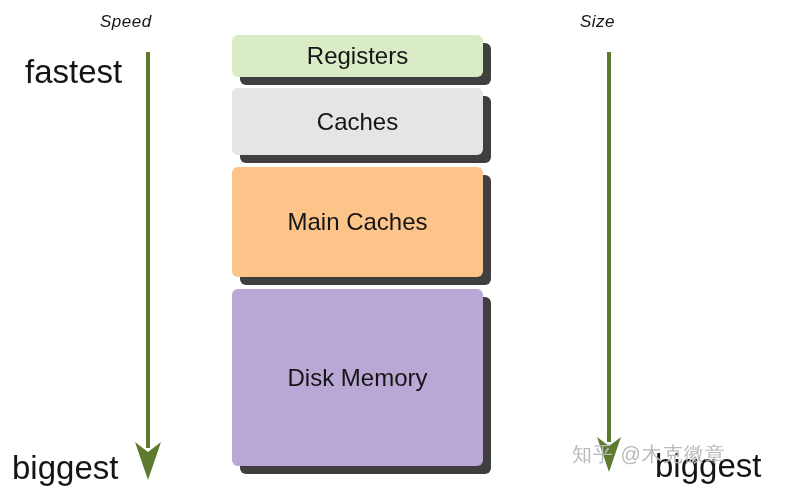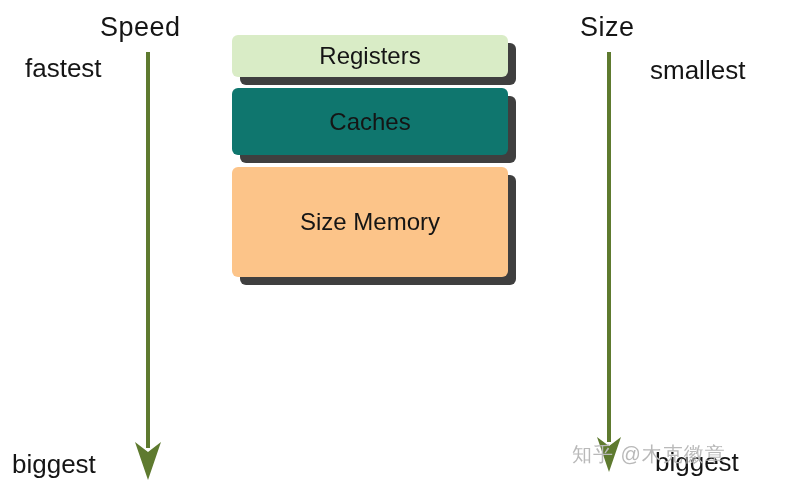--- a/index.html
+++ b/index.html
@@ -1,24 +1,24 @@
 <!DOCTYPE html>
 <html><head>
 <meta charset="utf-8">
 <style>
   html,body{margin:0;padding:0;background:#ffffff;}
   #stage{
     position:relative;width:790px;height:494px;background:#ffffff;overflow:hidden;
     font-family:"Liberation Sans", sans-serif;color:#151515;
   }
-  .axis-title{position:absolute;font-size:27px;font-weight:400;letter-spacing:.5px;}
-  .axis-end{position:absolute;font-size:26px;font-weight:400;}
+  .axis-title{position:absolute;font-size:17px;font-weight:400;letter-spacing:.5px;font-style:italic;}
+  .axis-end{position:absolute;font-size:33px;font-weight:400;}
   .arrow{position:absolute;width:28px;}
   .level-box{
-    position:absolute;left:232px;width:276px;
+    position:absolute;left:232px;width:251px;
     border-radius:6px;box-shadow:8px 8px 0 var(--shadow);
     display:flex;align-items:center;justify-content:center;
     font-size:24px;color:#151515;
   }
   #speed-title{left:100px;top:12px;}
   #fastest{left:25px;top:53px;}
   #slowest{left:12px;top:449px;}
   #size-title{left:580px;top:12px;}
   #smallest{left:650px;top:55px;}
   #biggest{left:655px;top:447px;}
@@ -39,29 +39,31 @@
   <div id="slowest" class="axis-end">biggest</div>
 
   <svg id="arrow-left" class="arrow" viewBox="0 0 28 428">
     <line x1="14" y1="0" x2="14" y2="396" stroke="var(--arrow)" stroke-width="4"></line>
     <polygon points="1,390 14,400 27,390 14,428" fill="var(--arrow)"></polygon>
   </svg>
 
   <div class="level-box" style="top: 35px; height: 42px; background: rgb(217, 236, 198);">
     <span>Registers</span>
   </div>
-  <div class="level-box" style="top: 88px; height: 67px; background: #0f766e; align-items: center;">
+  <div class="level-box" style="top: 88px; height: 67px; background: #e5e5e5; align-items: center;">
     <span>Caches</span>
   </div>
   <div class="level-box" style="top: 167px; height: 110px; background: rgb(252, 196, 137);">
-    <span>Size Memory</span>
+    <span>Main Caches</span>
+  </div>
+  <div class="level-box" style="top: 289px; height: 177px; background: rgb(185, 167, 214);">
+    <span>Disk Memory</span>
   </div>
 
   <div id="size-title" class="axis-title">Size</div>
-  <div id="smallest" class="axis-end">smallest</div>
   <div id="biggest" class="axis-end">biggest</div>
 
   <svg id="arrow-right" class="arrow" viewBox="0 0 28 420">
     <line x1="14" y1="0" x2="14" y2="390" stroke="var(--arrow)" stroke-width="4"></line>
     <polygon points="2,385 14,394 26,385 14,420" fill="var(--arrow)"></polygon>
   </svg>
 
   <div id="watermark" style="color: rgb(185, 185, 185);">知乎 @木克徽章</div>
 
 </div>

